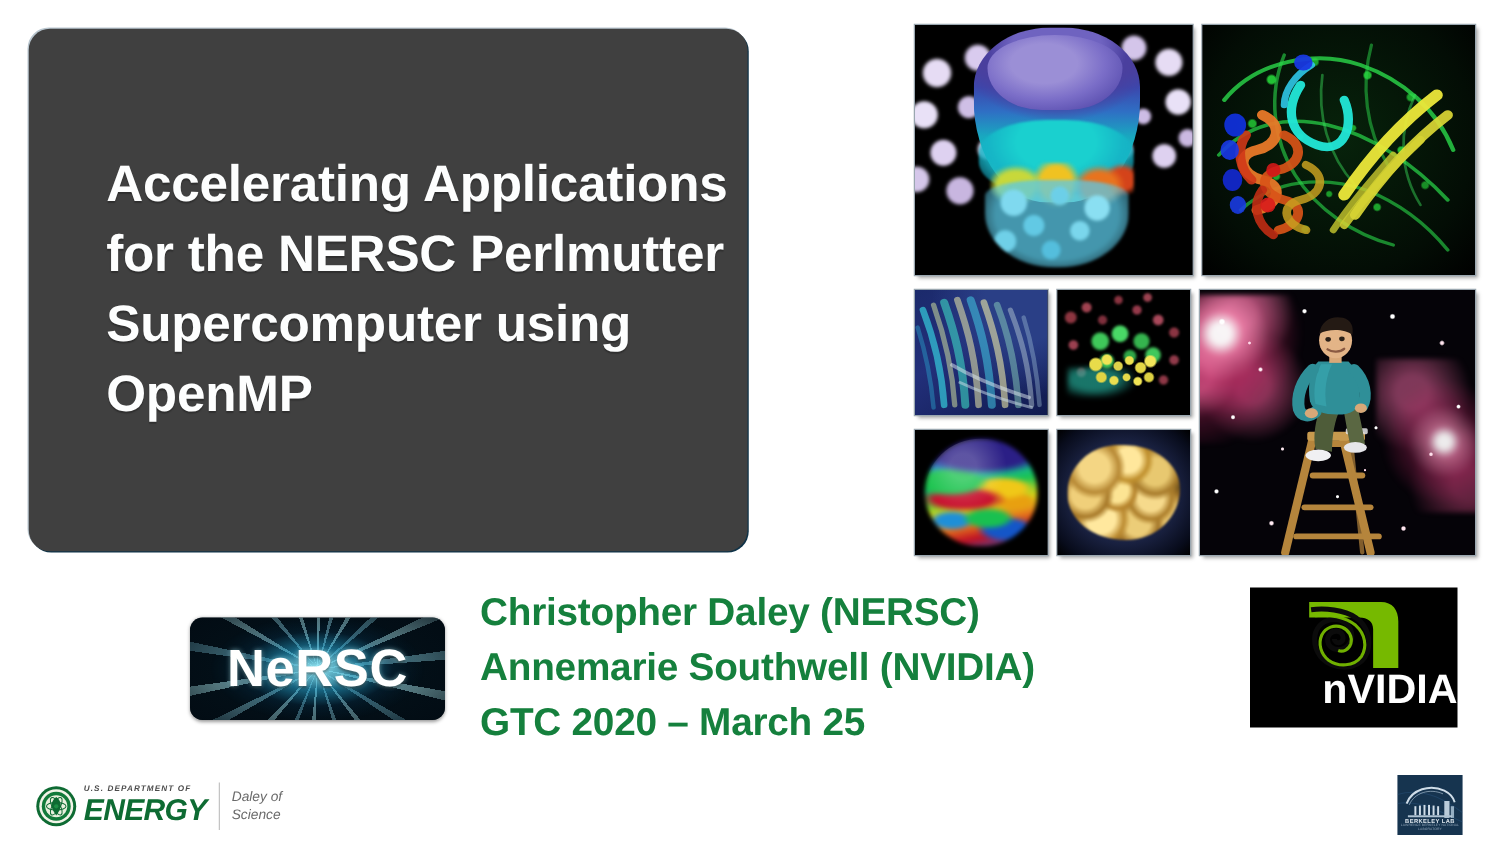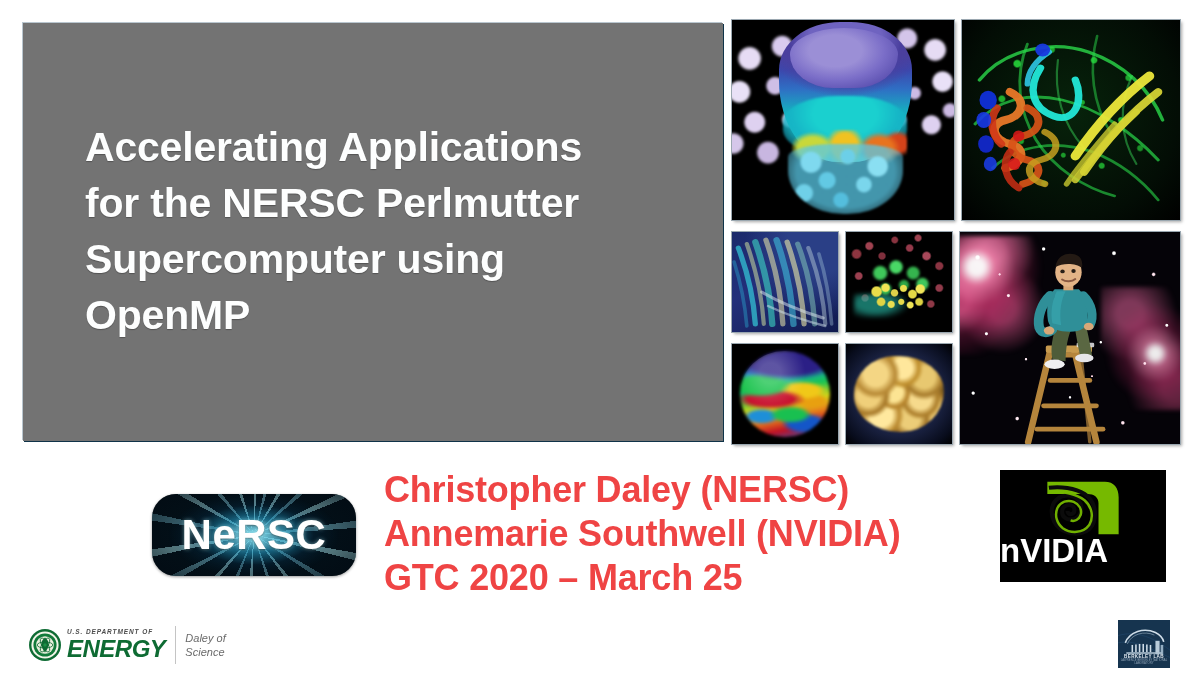--- a/index.html
+++ b/index.html
@@ -20,23 +20,24 @@
   #slide {
     position: absolute;
     inset: 0;
     background: #ffffff;
   }
 
   
   #title-panel {
     position: absolute;
     left: 23px; top: 23px;
-    width: 700px; height: 418px;
-    background: #737373;
+    width: 575px; height: 418px;
+    background: #404040;
     box-shadow: -1px -1px 0 0 #b9c6cf, 1px 1px 0 0 #0f3348;
+    border-radius: 17px;
   }
   #title-text {
     position: absolute;
     left: 62px; top: 96px;
     width: 620px;
     color: #fdfefe;
     font-weight: bold;
     font-size: 41px;
     line-height: 56px;
     letter-spacing: -0.2px;
@@ -297,34 +298,34 @@
       radial-gradient(circle at 76% 82%, rgba(230,80,140,0.42) 0 10%, transparent 38%);
     filter: blur(2.2px);
   }
   .neb-svg { position:absolute; inset:0; width:100%; height:100%; }
 
   
   #author-block {
     position: absolute;
     left: 384px; top: 468px;
     width: 600px;
-    color: #ef4444;
+    color: #15803d;
     font-weight: bold;
-    font-size: 36px;
+    font-size: 31px;
     line-height: 44px;
     letter-spacing: -0.2px;
     white-space: pre-line;
   }
 
   
   #nersc-logo {
     position: absolute;
     left: 152px; top: 494px;
     width: 204px; height: 82px;
-    border-radius: 24px;
+    border-radius: 10px;
     overflow: hidden;
     background: #031018;
     box-shadow: 0 1px 3px rgba(0,0,0,0.4);
   }
   #nersc-logo .burst {
     position: absolute; inset: 0;
     background:
       radial-gradient(ellipse 42% 52% at 50% 50%, rgba(150,240,255,0.95) 0%, rgba(40,170,215,0.55) 40%, rgba(8,60,95,0.25) 70%, transparent 100%),
       conic-gradient(from 0deg at 50% 50%,
         rgba(185,250,255,0.60) 0deg 3deg, transparent 3deg 13deg,
@@ -370,25 +371,26 @@
     background: #000000;
     overflow: hidden;
   }
   #nvidia-logo .eyemark {
     position: absolute; left: 50%; top: 7px;
     transform: translateX(-50%);
     width: 78px; height: 62px;
   }
   #nvidia-logo .wordmark {
     position: absolute; left: 0; right: 0; bottom: 12px;
-    text-align: left;
+    text-align: right;
     color: #ffffff;
     font-weight: bold;
     font-size: 33px;
     letter-spacing: 0px;
+    padding-left: 20px;
   }
 
   
   #doe-logo {
     position: absolute;
     left: 28px; top: 622px;
     height: 46px;
     display: flex; align-items: center; font-style: italic;
   }
   #doe-logo .seal { width: 34px; height: 34px; flex: 0 0 auto; }

